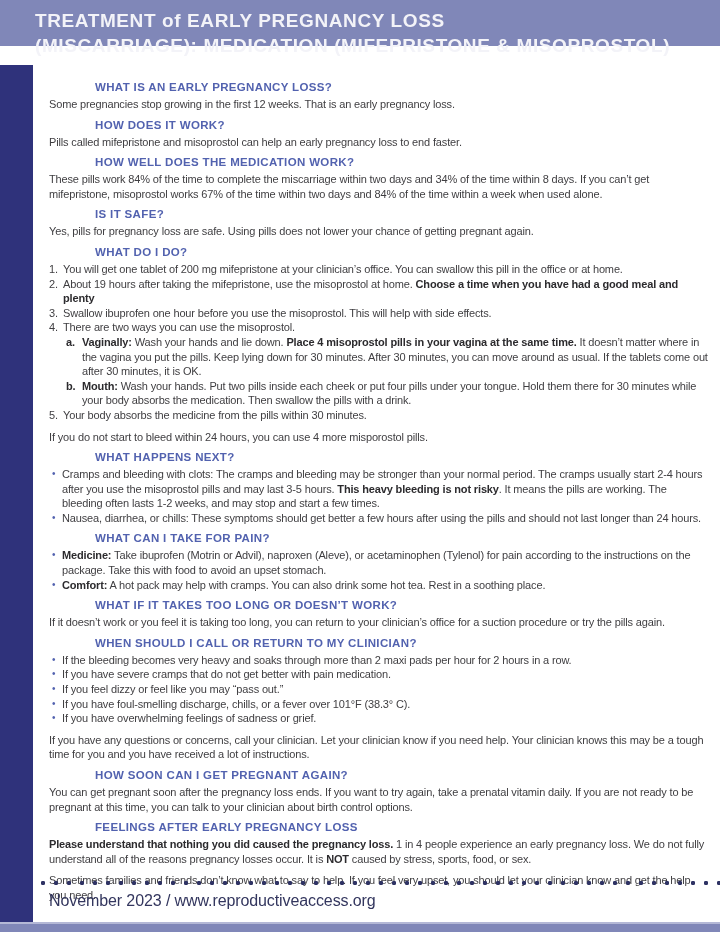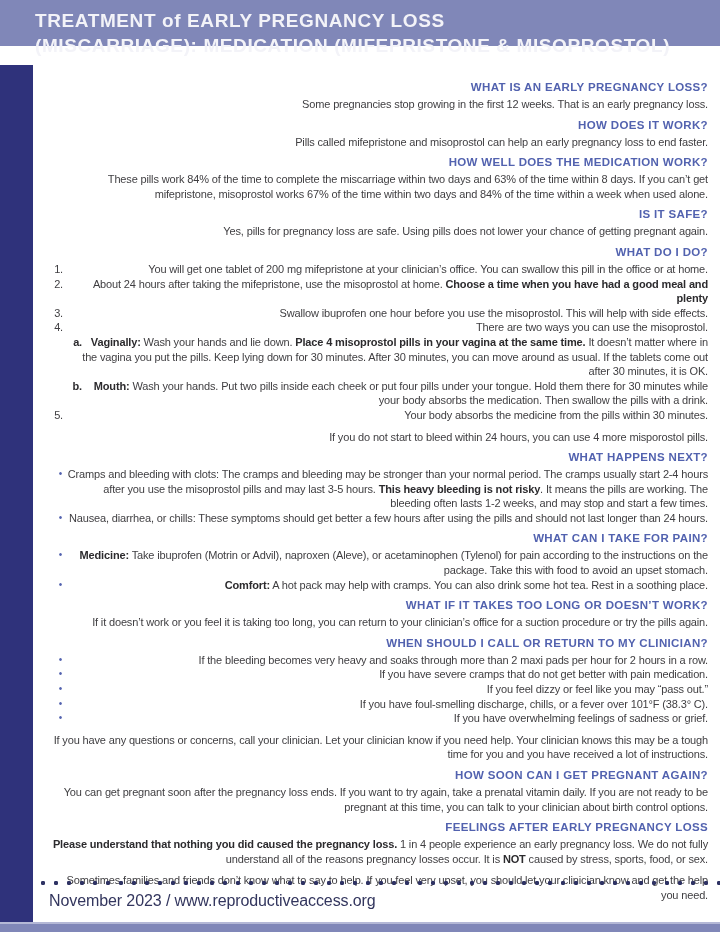--- a/index.html
+++ b/index.html
@@ -15,21 +15,21 @@
 
   .header{position:absolute;top:0;left:0;width:720px;height:46px;
     background:var(--header-bg);color:var(--header-text);
     padding:8px 20px 0 35px;}
   .header .line{font-size:19px;font-weight:700;letter-spacing:0.6px;
     line-height:25px;white-space:nowrap;}
 
   .main{position:absolute;top:65px;left:0;width:720px;height:857px;
     background:var(--page-bg);border-left:33px solid var(--stripe);
     padding:9px 12px 8px 16px;font-size:11px;letter-spacing:-0.15px;
-    line-height:14.6px;color:var(--body-text);text-align:right;}
+    line-height:14.6px;color:var(--body-text);}
 
   .sec-h{color:var(--heading-blue);font-weight:700;font-size:11.5px;
     letter-spacing:0.35px;line-height:15px;margin:6px 0 2px 46px;}
   .p{margin:0 0 2px 0;}
   .p.gap{margin-top:7px;}
   .b{font-weight:700;color:var(--bold-text);}
 
   .list{margin:0;}
   .li{display:flex;align-items:flex-start;margin:0;}
   .li .m{flex:none;width:14px;}
@@ -60,32 +60,32 @@
     <div class="line">(MISCARRIAGE): MEDICATION (MIFEPRISTONE &amp; MISOPROSTOL)</div>
   </div>
 
   <div class="main">
     <div>
         <div class="sec-h">WHAT IS AN EARLY PREGNANCY LOSS?</div>
         <div class="p"><span>Some pregnancies stop growing in the first 12 weeks. That is an early pregnancy loss.</span></div>
         <div class="sec-h">HOW DOES IT WORK?</div>
         <div class="p"><span>Pills called mifepristone and misoprostol can help an early pregnancy loss to end faster.</span></div>
         <div class="sec-h">HOW WELL DOES THE MEDICATION WORK?</div>
-        <div class="p"><span>These pills work 84% of the time to complete the miscarriage within two days and 63% of the time within 8 days. If you can’t get mifepristone, misoprostol works 67% of the time within two days and 84% of the time within a week when used alone.</span></div>
+        <div class="p"><span>These pills work 84% of the time to complete the miscarriage within two days and 34% of the time within 8 days. If you can’t get mifepristone, misoprostol works 67% of the time within two days and 84% of the time within a week when used alone.</span></div>
         <div class="sec-h">IS IT SAFE?</div>
         <div class="p"><span>Yes, pills for pregnancy loss are safe. Using pills does not lower your chance of getting pregnant again.</span></div>
         <div class="sec-h">WHAT DO I DO?</div>
         <div class="list ol">
           <div class="li">
             <div class="m">1.</div>
             <div class="t"><span>You will get one tablet of 200 mg mifepristone at your clinician’s office. You can swallow this pill in the office or at home.</span></div>
           </div>
           <div class="li">
             <div class="m">2.</div>
-            <div class="t"><span>About 24 hours after taking the mifepristone, use the misoprostol at home. </span><span class="b">Choose a time when you have had a good meal and plenty</span></div>
+            <div class="t"><span>About 19 hours after taking the mifepristone, use the misoprostol at home. </span><span class="b">Choose a time when you have had a good meal and plenty</span></div>
           </div>
           <div class="li">
             <div class="m">3.</div>
             <div class="t"><span>Swallow ibuprofen one hour before you use the misoprostol. This will help with side effects.</span></div>
           </div>
           <div class="li">
             <div class="m">4.</div>
             <div class="t"><span>There are two ways you can use the misoprostol.</span></div>
           </div>
           <div class="li sub">

